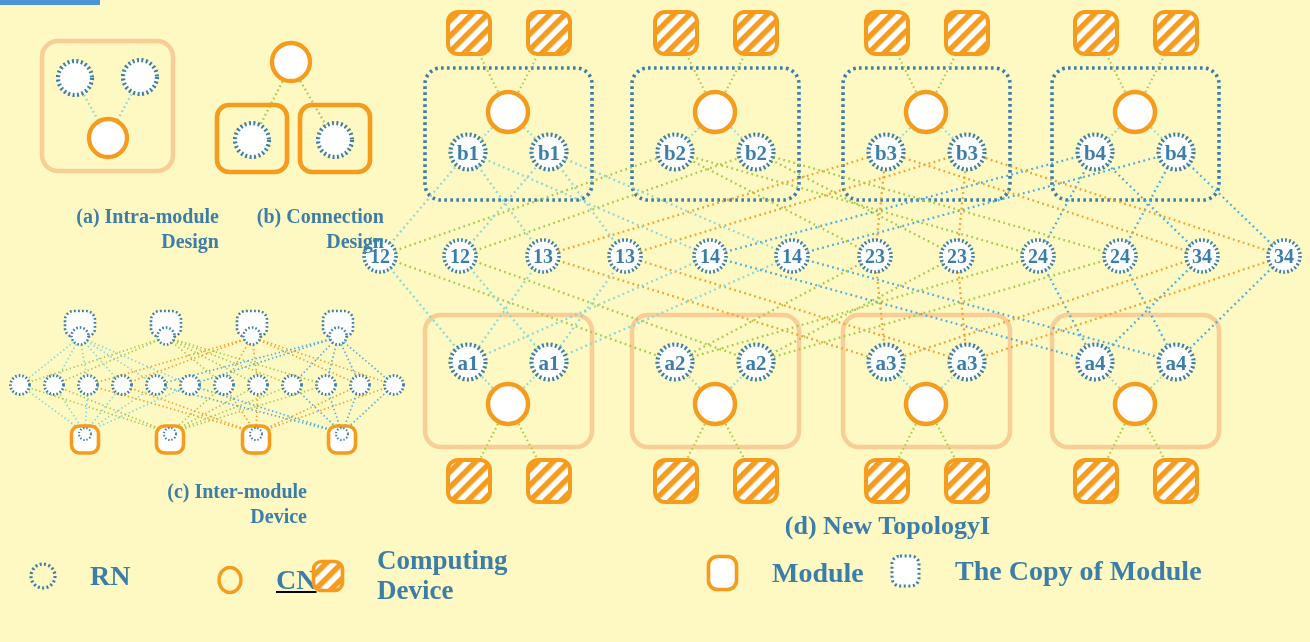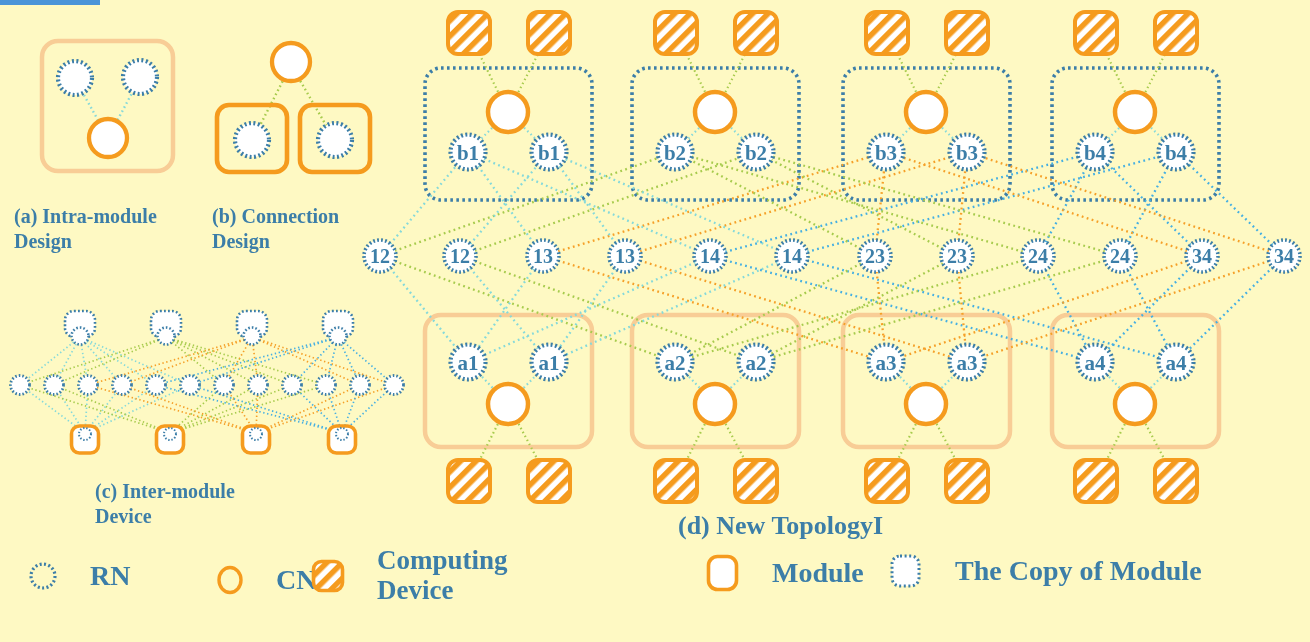--- a/index.html
+++ b/index.html
@@ -1,28 +1,28 @@
 <!DOCTYPE html>
 <html><head>
 <meta charset="utf-8">
 <style>
   html,body{margin:0;padding:0;background:#ffffff;}
   .stage{position:relative;width:1310px;height:642px;background:#fef9c3;overflow:hidden;
          font-family:"Liberation Serif",serif;}
   .accent-bar{position:absolute;left:0;top:0;width:100px;height:5px;}
   .caption{position:absolute;color:#3C7EA8;font-weight:bold;font-size:20px;line-height:1.25;
-           text-align:left;white-space:pre-line;}
+           text-align:right;white-space:pre-line;}
   #cap-a{left:14px;top:204px;width:205px;}
   #cap-b{left:212px;top:204px;width:172px;}
   #cap-c{left:95px;top:479px;width:212px;}
   #cap-d{left:678px;top:510px;width:312px;font-size:26px;}
   .legend-item{position:absolute;display:flex;align-items:center;gap:32px;}
   .legend-label{color:#3C7EA8;font-weight:bold;font-size:28px;line-height:1.1;}
   #leg-rn{left:28px;top:561px;}
-  #leg-cn{left:216px;top:565px;}
+  #leg-cn{left:216px;top:565px;text-decoration:underline;}
   #leg-device{left:311px;top:546px;}
   #leg-device .legend-label{font-size:27px;width:175px;}
   #leg-module{left:689px;top:554px;margin-left:17px;}
   #leg-copy{left:889px;top:553px;}
   svg{display:block;}
   #diagram-svg{position:absolute;left:0;top:0;}
 </style>
 </head>
 <body>
 

